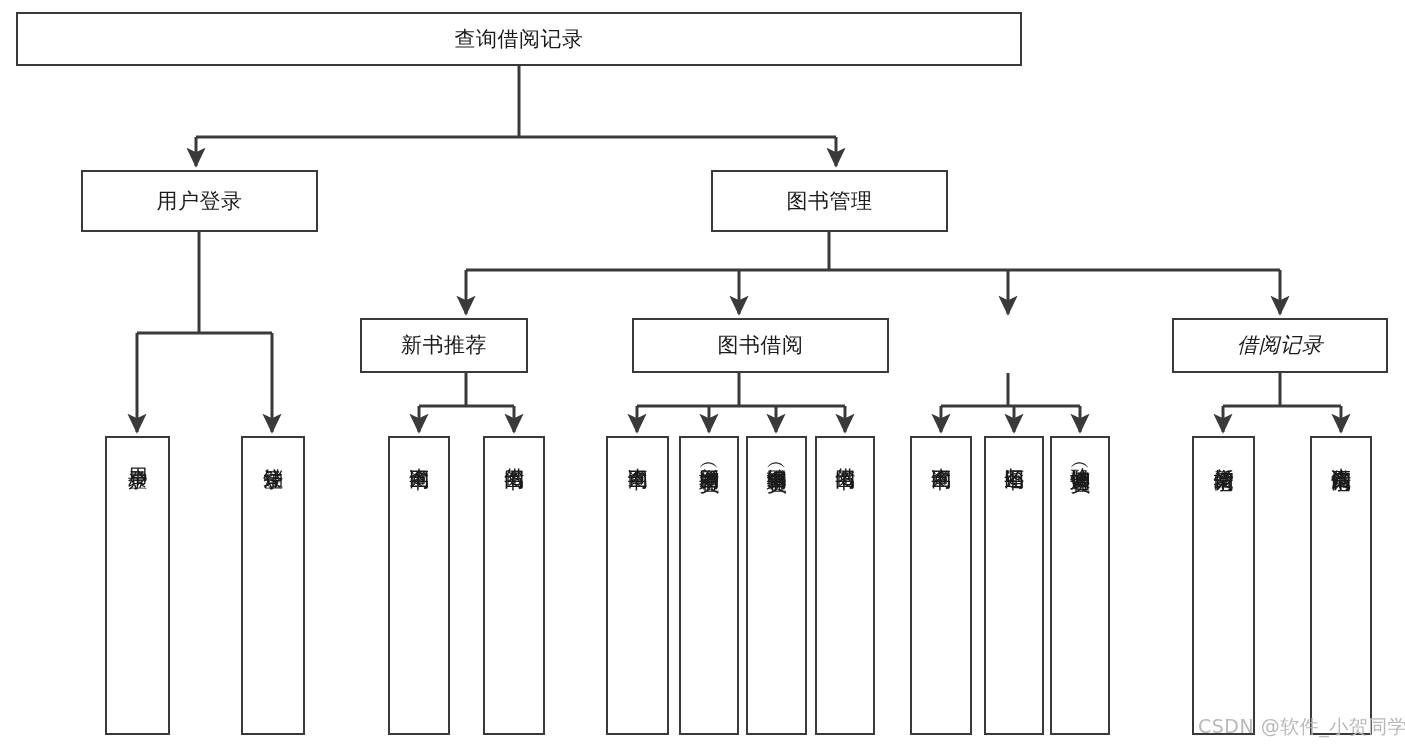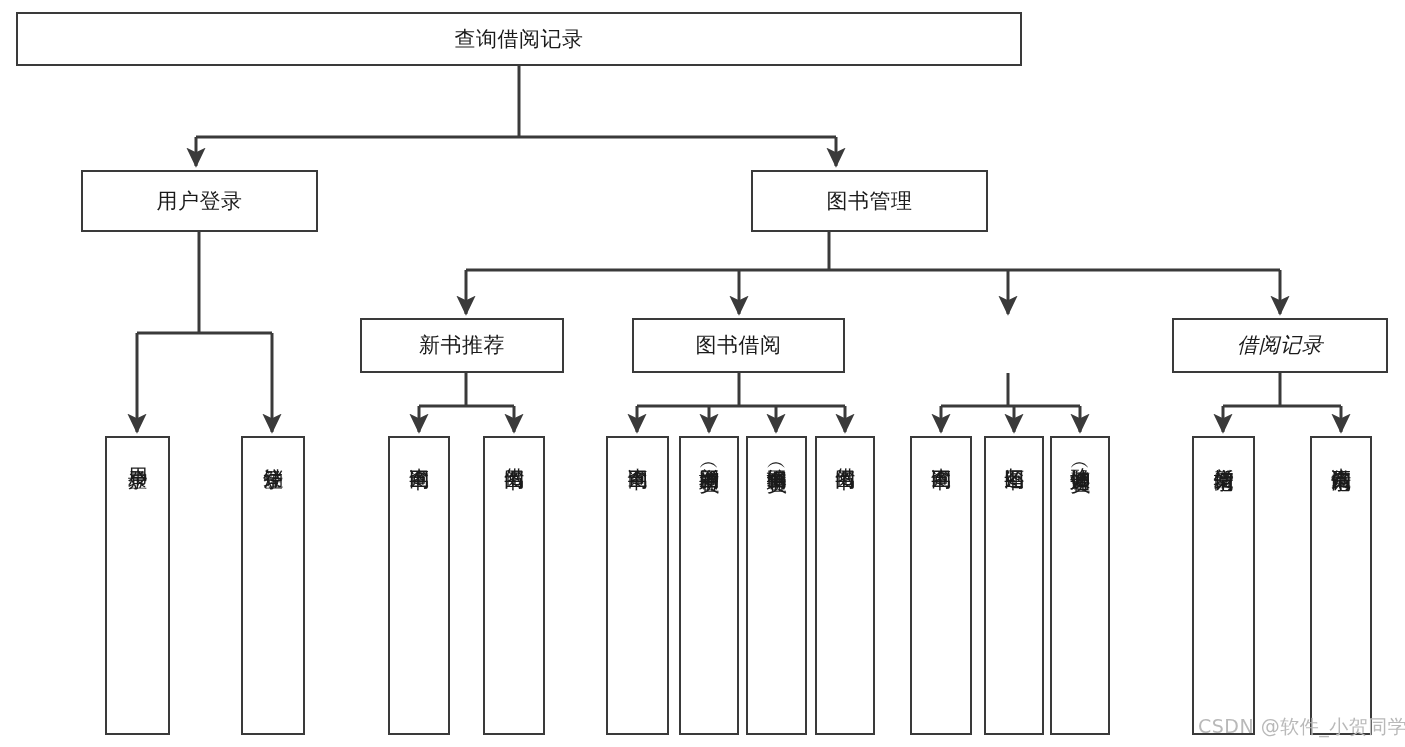--- a/index.html
+++ b/index.html
@@ -124,28 +124,28 @@
     </g>
   </svg>
 
   <div class="node root" style="left:16px; top:12px; width:1006px; height:54px;">
     <span class="node-label">查询借阅记录</span>
   </div>
 
   <div class="node" style="left:81px; top:170px; width:237px; height:62px;">
     <span class="node-label">用户登录</span>
   </div>
-  <div class="node" style="left:711px; top:170px; width:237px; height:62px;margin-left:40px;">
+  <div class="node" style="left:711px; top:170px; width:237px; height:62px;">
     <span class="node-label">图书管理</span>
   </div>
 
-  <div class="node" style="left:360px; top:318px; width:204px; height:55px;font-family:Liberation Serif, serif;">
+  <div class="node" style="left:360px; top:318px; width:168px; height:55px;font-family:Liberation Serif, serif;">
     <span class="node-label">新书推荐</span>
   </div>
-  <div class="node" style="left:632px; top:318px; width:213px; height:55px;">
+  <div class="node" style="left:632px; top:318px; width:257px; height:55px;">
     <span class="node-label">图书借阅</span>
   </div>
   <div class="node" style="left:1172px; top:318px; width:216px; height:55px;font-style:italic;">
     <span class="node-label">借阅记录</span>
   </div>
 
   <div class="node leaf" style="left:105px; top:436px; width:65px; height:299px;">
     <span class="node-label">用户登录</span>
   </div>
   <div class="node leaf" style="left:241px; top:436px; width:64px; height:299px;">

